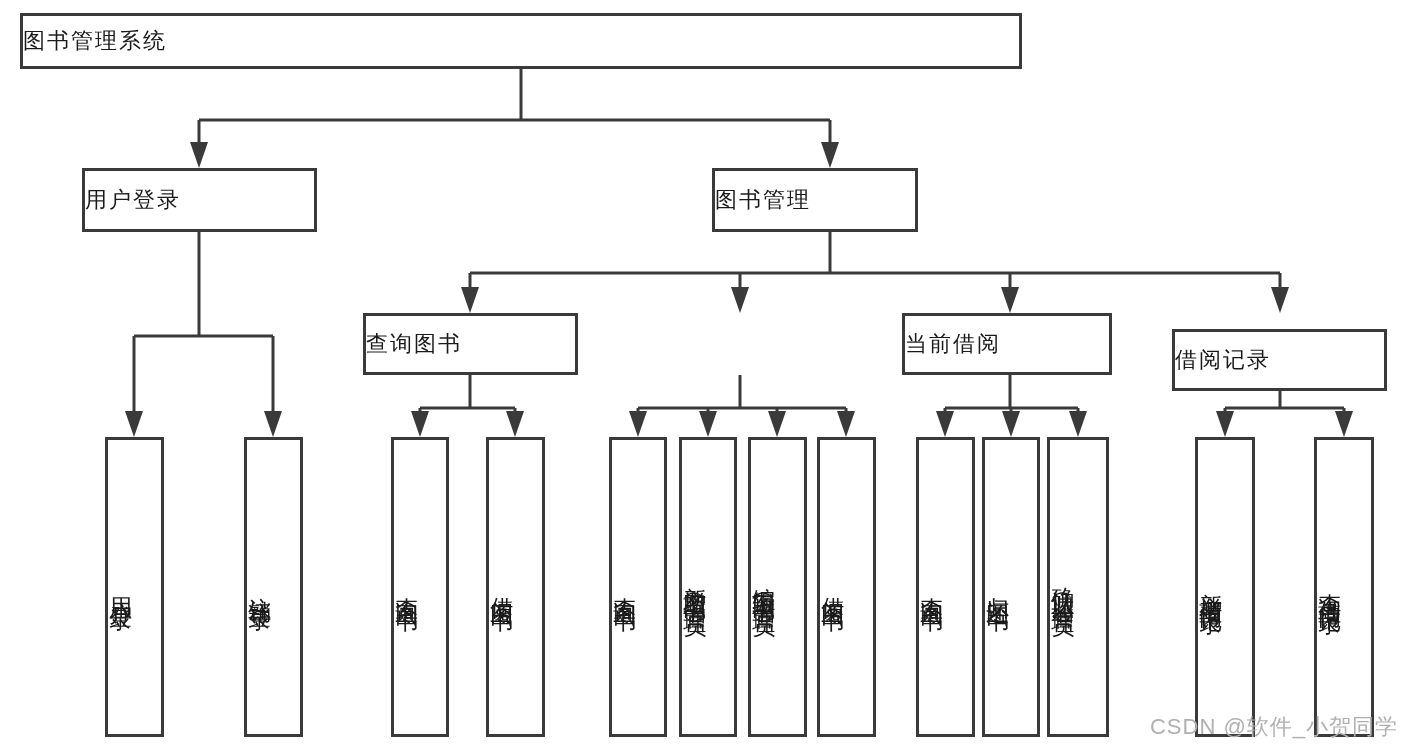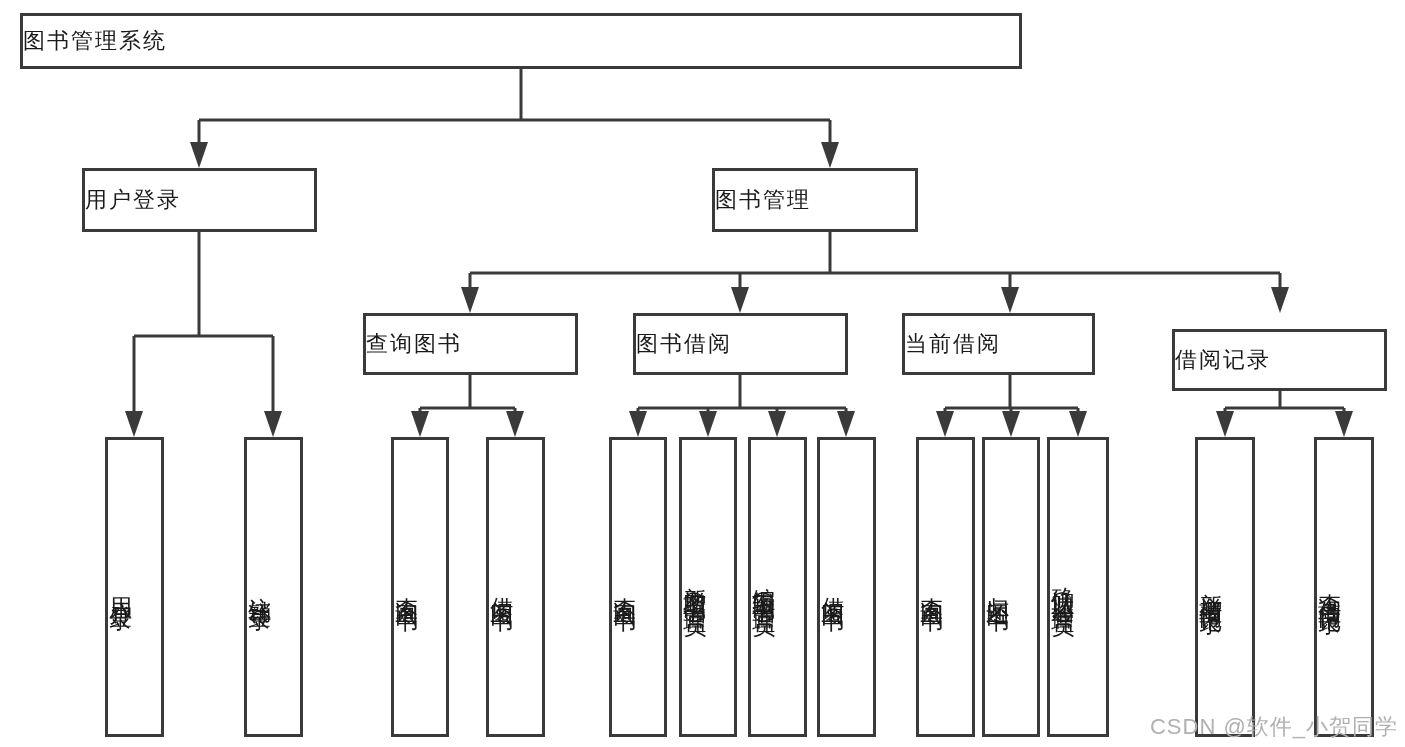--- a/index.html
+++ b/index.html
@@ -144,24 +144,21 @@
   <div class="node" style="left:82px; top:168px; width:235px; height:64px;">
     <span class="hlabel">用户登录</span>
   </div>
   <div class="node" style="left:712px; top:168px; width:206px; height:64px;">
     <span class="hlabel">图书管理</span>
   </div>
 
   <div class="node" style="left:363px; top:313px; width:215px; height:62px;">
     <span class="hlabel">查询图书</span>
   </div>
-  <div class="node" style="left:633px; top:313px; width:215px; height:62px;">
-    <span class="hlabel">图书借阅</span>
-  </div>
-  <div class="node" style="left:902px; top:313px; width:193px; height:62px;">
+  <div class="node" style="left:902px; top:313px; width:210px; height:62px;">
     <span class="hlabel">当前借阅</span>
   </div>
   <div class="node" style="left:1172px; top:313px; width:215px; height:62px;margin-top:16px;">
     <span class="hlabel">借阅记录</span>
   </div>
 
   <div class="node vnode" style="left:105px; top:437px; width:59px; height:300px;">
     <span>用户登录</span>
   </div>
   <div class="node vnode" style="left:244px; top:437px; width:59px; height:300px;">

